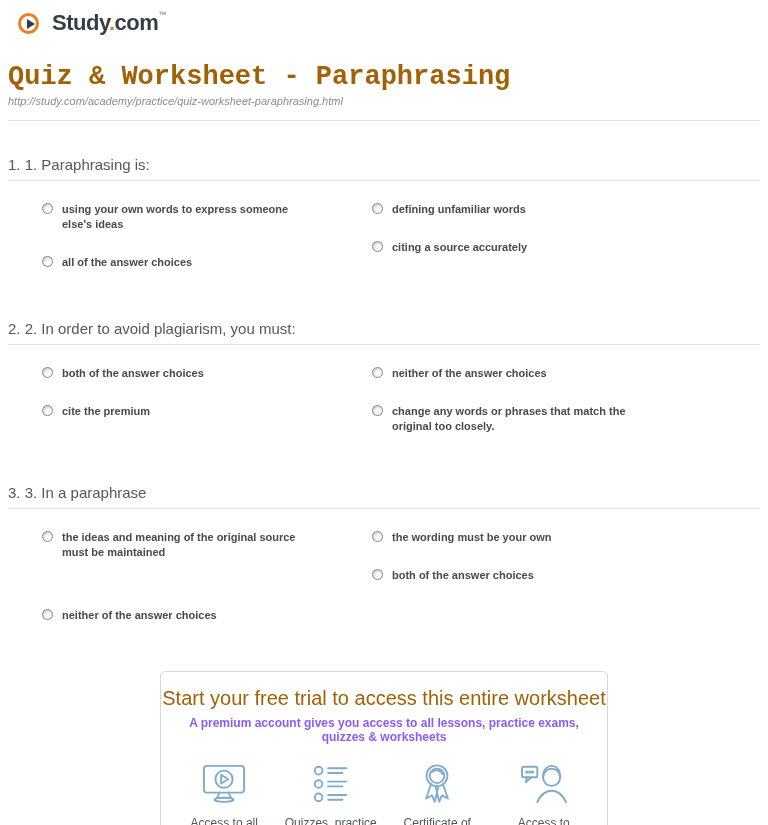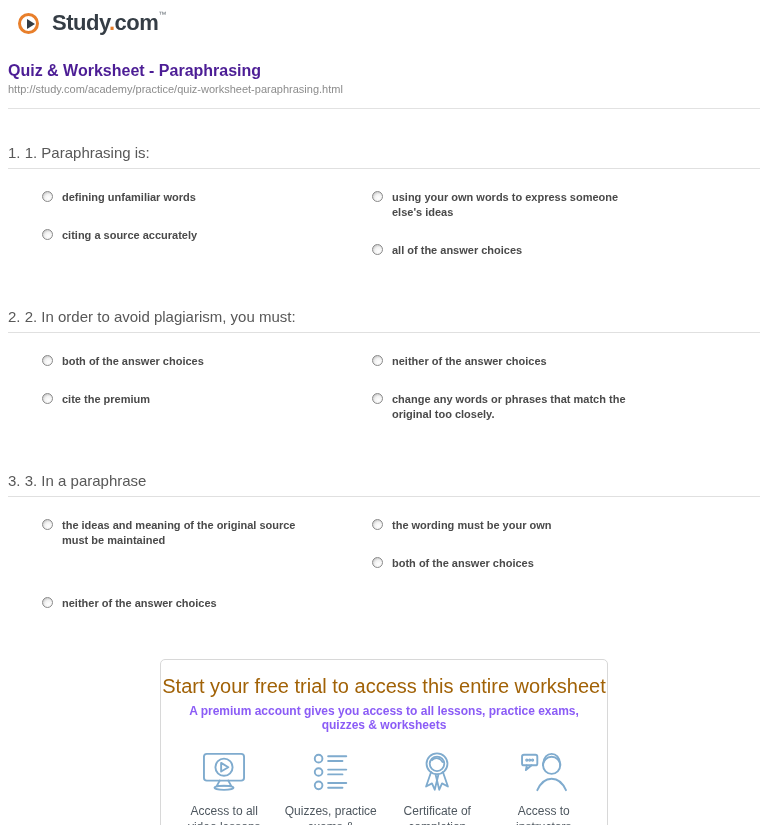--- a/index.html
+++ b/index.html
@@ -22,23 +22,23 @@
     border-top: 5.5px solid transparent; border-bottom: 5.5px solid transparent;
   }
   .logo-text { font-weight: bold; font-size: 22px; color: #353d45; letter-spacing: -0.5px; }
   .logo-text .dot { color: #e87f2b; }
   .logo-text .tm { font-size: 8px; vertical-align: top; color: #6b737a; font-weight: normal; }
 
   
   .site-header { padding: 10px 0 0 18px; }
   .page-title {
     margin: 24px 8px 3px 8px;
-    font-size: 16px; font-weight: bold; color: #4c1d95;
-  }
-  .page-url { margin: 0 8px; font-size: 11px; color: #8c8c8c; }
+    font-size: 27px; font-weight: bold; color: #a16207; font-family: Liberation Mono, monospace;
+  }
+  .page-url { margin: 0 8px; font-size: 11px; color: #8c8c8c; font-style: italic; }
   .top-rule { border: 0; border-top: 1px solid #e2e2e2; margin: 13px 8px 0 8px; }
 
   
   .questions { margin: 0 8px; }
   .question { margin-top: 50px; }
   .question:first-child { margin-top: 35px; }
   .q-heading {
     font-size: 15px; font-weight: normal; color: #585858;
     padding-bottom: 7px; border-bottom: 1px solid #e0e0e0; margin-top: 15px;
   }
@@ -86,38 +86,38 @@
 </header>
 
 <h1 class="page-title">Quiz &amp; Worksheet - Paraphrasing</h1>
 <div class="page-url">http://study.com/academy/practice/quiz-worksheet-paraphrasing.html</div>
 <hr class="top-rule">
 
 <main class="questions">
   <section class="question q1">
     <h2 class="q-heading">1. 1. Paraphrasing is:</h2>
     <div class="options">
+      <div class="opt-col opt-col-0">
+          <div class="option">
+            <span class="radio"></span>
+            <span class="opt-label">using your own words to express someone else's ideas</span>
+          </div>
+          <div class="option">
+            <span class="radio"></span>
+            <span class="opt-label">all of the answer choices</span>
+          </div>
+        </div>
       <div class="opt-col opt-col-1">
           <div class="option">
             <span class="radio"></span>
             <span class="opt-label">defining unfamiliar words</span>
           </div>
           <div class="option">
             <span class="radio"></span>
             <span class="opt-label">citing a source accurately</span>
-          </div>
-        </div>
-      <div class="opt-col opt-col-0">
-          <div class="option">
-            <span class="radio"></span>
-            <span class="opt-label">using your own words to express someone else's ideas</span>
-          </div>
-          <div class="option">
-            <span class="radio"></span>
-            <span class="opt-label">all of the answer choices</span>
           </div>
         </div>
     </div>
   </section>
 
   <section class="question q2">
     <h2 class="q-heading">2. 2. In order to avoid plagiarism, you must:</h2>
     <div class="options">
       <div class="opt-col opt-col-0">
           <div class="option">

